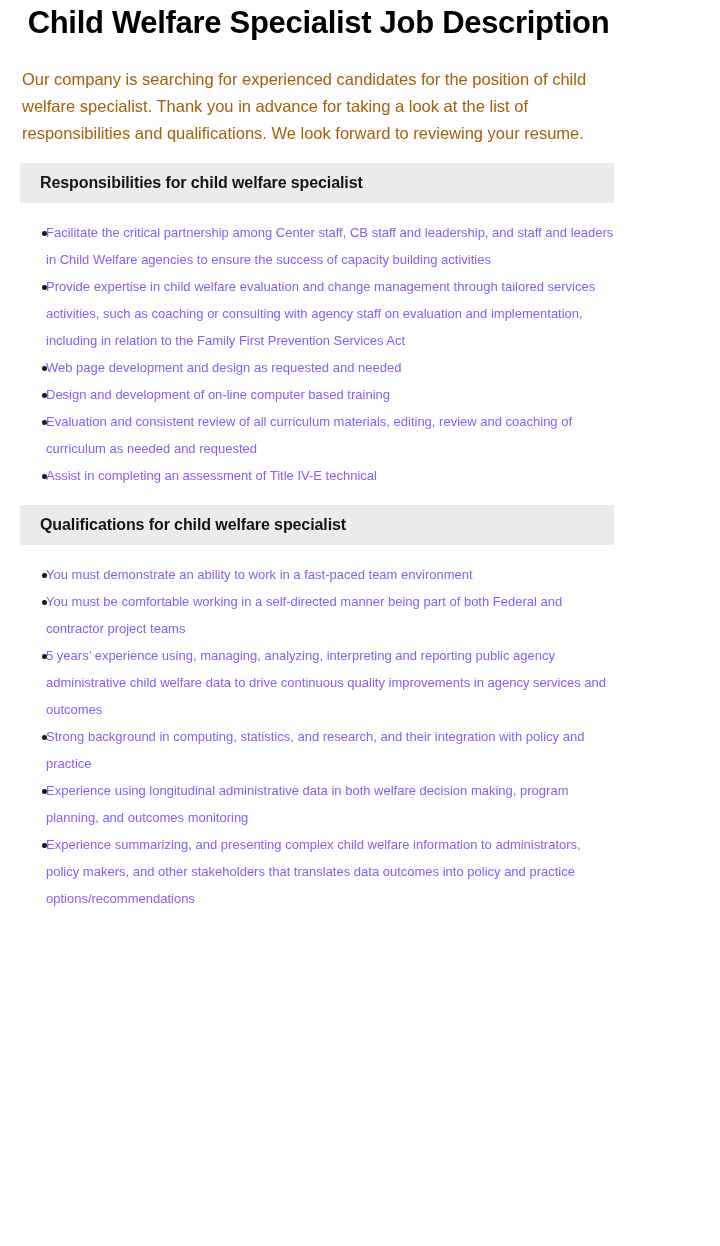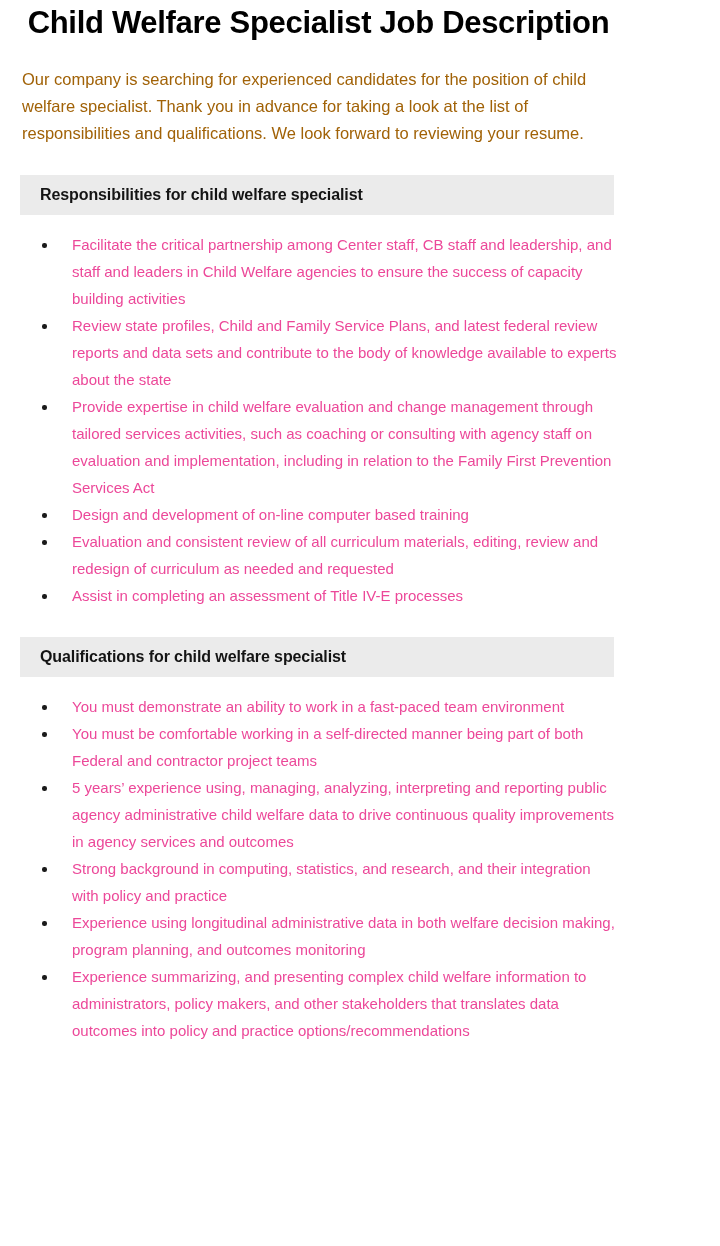--- a/index.html
+++ b/index.html
@@ -40,21 +40,21 @@
     margin: 0;
     padding: 24px 26px 0 22px;
   }
 
   .section {
     margin: 0;
   }
 
   .section-header {
     background: #ebebeb;
-    margin: 28px 23px 0 20px;
+    margin: 16px 23px 0 20px;
     padding: 10px 0 10px 20px;
     box-sizing: border-box;
     min-height: 40px;
     display: flex;
     align-items: center;
   }
 
   .section-header-title {
     font-size: 16px;
     font-weight: bold;
@@ -64,24 +64,24 @@
   }
 
   ul.bullet-list {
     list-style: none;
     margin: 0;
     padding: 16px 20px 0 0;
   }
 
   ul.bullet-list li {
     position: relative;
-    font-size: 15px;
+    font-size: 13px;
     line-height: 27px;
-    color: #ec4899;
-    padding-left: 72px;
+    color: #8b5cf6;
+    padding-left: 46px;
     margin: 0 0 0 0;
   }
 
   ul.bullet-list li::before {
     content: "";
     position: absolute;
     left: 42px;
     top: 12px;
     width: 4.5px;
     height: 4.5px;
@@ -105,25 +105,25 @@
   <h1 class="doc-title">Child Welfare Specialist Job Description</h1>
 
   <p class="intro">Our company is searching for experienced candidates for the position of child welfare specialist. Thank you in advance for taking a look at the list of responsibilities and qualifications. We look forward to reviewing your resume.</p>
 
   <section class="section section-responsibilities">
     <div class="section-header">
       <span class="section-header-title">Responsibilities for child welfare specialist</span>
     </div>
     <ul class="bullet-list">
       <li>Facilitate the critical partnership among Center staff, CB staff and leadership, and staff and leaders in Child Welfare agencies to ensure the success of capacity building activities</li>
-      <li>Review state profiles, Child and Family Service Plans, and latest federal review reports and data sets and contribute to the body of knowledge available to experts about the state</li>
       <li>Provide expertise in child welfare evaluation and change management through tailored services activities, such as coaching or consulting with agency staff on evaluation and implementation, including in relation to the Family First Prevention Services Act</li>
+      <li>Web page development and design as requested and needed</li>
       <li>Design and development of on-line computer based training</li>
-      <li>Evaluation and consistent review of all curriculum materials, editing, review and redesign of curriculum as needed and requested</li>
-      <li>Assist in completing an assessment of Title IV-E processes</li>
+      <li>Evaluation and consistent review of all curriculum materials, editing, review and coaching of curriculum as needed and requested</li>
+      <li>Assist in completing an assessment of Title IV-E technical</li>
     </ul>
   </section>
 
   <section class="section section-qualifications">
     <div class="section-header">
       <span class="section-header-title">Qualifications for child welfare specialist</span>
     </div>
     <ul class="bullet-list">
       <li>You must demonstrate an ability to work in a fast-paced team environment</li>
       <li>You must be comfortable working in a self-directed manner being part of both Federal and contractor project teams</li>

